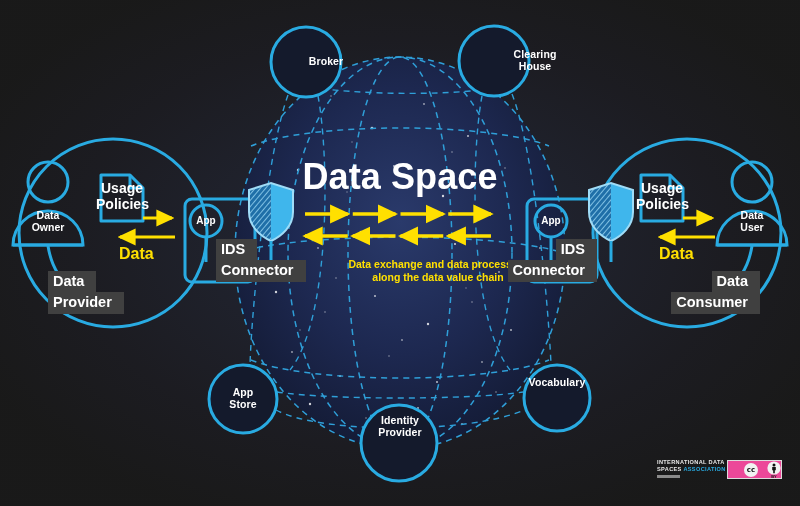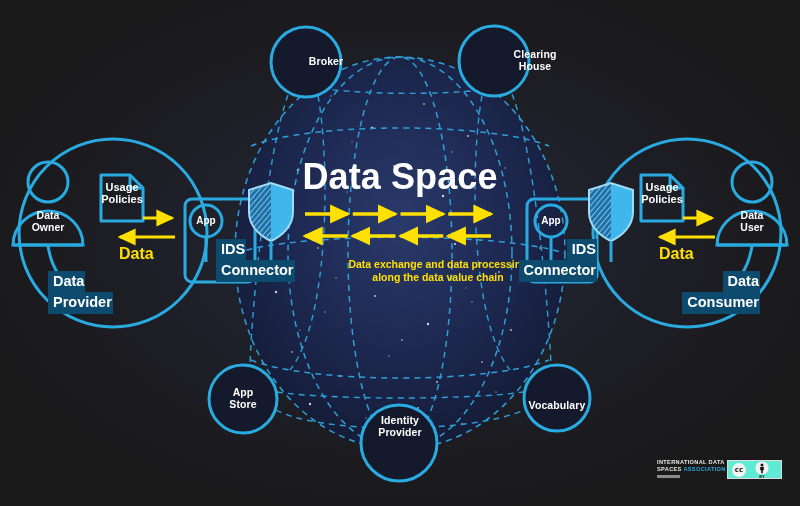--- a/index.html
+++ b/index.html
@@ -22,37 +22,37 @@
     position: absolute;
     color: #ffffff;
     font-weight: bold;
     text-align: center;
     line-height: 1.12;
     pointer-events: none;
     white-space: pre-line;
   }
   .node-lbl { font-size: 10.5px; letter-spacing: .1px; }
   .actor-lbl { font-size: 10.5px; }
-  .doc-lbl { font-size: 11px; }
+  .doc-lbl { font-size: 14px; }
   .app-lbl { font-size: 10px; }
 
   
   .tag {
     position: absolute;
     display: flex;
     flex-direction: column;
     pointer-events: none;
   }
   .tag span {
-    background: #0c4a6e;
+    background: #404040;
     color: #ffffff;
     font-weight: bold;
     font-size: 14.5px;
     line-height: 1.26;
-    padding: 1px 1px 2px 5px;
+    padding: 1px 12px 2px 5px;
     white-space: nowrap;
     display: inline-block;
   }
   .tag.left span  { align-self: flex-start; }
   .tag.right span { align-self: flex-end; }
 
   
   .center-title {
     position: absolute;
     width: 100%;
@@ -100,25 +100,26 @@
   #footer-logo .assoc { color: #29abe2; }
   #footer-logo .bar {
     margin-top: 3px;
     width: 23px; height: 3px;
     background: #8a8a8a;
   }
   #cc-badge {
     position: absolute;
     left: 727px; top: 460px;
     width: 55px; height: 19px;
-    background: #5eead4;
+    background: #ec4899;
     border: 1px solid #dcdcdc;
     box-sizing: border-box;
     display: flex; align-items: center;
     pointer-events: none;
+    justify-content: flex-end;
   }
   .cc-circ {
     width: 14px; height: 14px;
     border-radius: 50%;
     background: #f2f2f2;
     color: #111;
     font-size: 7px;
     font-weight: bold;
     display: flex; align-items: center; justify-content: center;
     margin-left: 4px;
@@ -369,21 +370,21 @@
   </div>
 
   <div id="node-labels">
       <div class="lbl node-lbl" style="left: 282px; width: 88px; top: 56.1px; text-align: center;">Broker</div>
       <div class="lbl node-lbl" style="left: 459px; width: 70px; top: 49.2px; padding-left: 41px;">Clearing
 House</div>
       <div class="lbl node-lbl" style="left: 209px; width: 68px; top: 387.2px;">App
 Store</div>
       <div class="lbl node-lbl" style="left: 361px; width: 78px; top: 415px;">Identity
 Provider</div>
-      <div class="lbl node-lbl" style="left: 524px; width: 66px; top: 400px;">Vocabulary</div>
+      <div class="lbl node-lbl" style="left: 524px; width: 66px; top: 377px;">Vocabulary</div>
     </div>
 
   <div id="footer-logo">
     <div class="l1">INTERNATIONAL DATA</div>
     <div class="l2"><span>SPACES </span><span class="assoc">ASSOCIATION</span></div>
     <div class="bar"></div>
   </div>
 
   <div id="cc-badge">
     <div class="cc-circ">cc</div>

